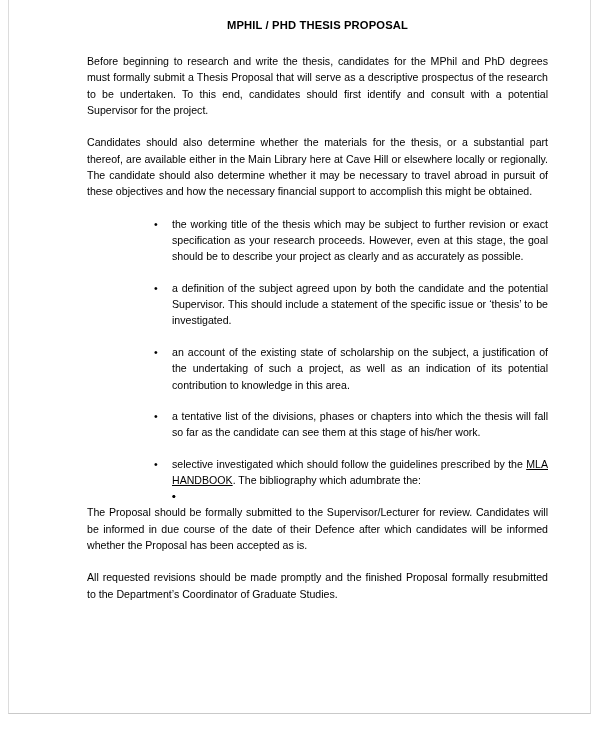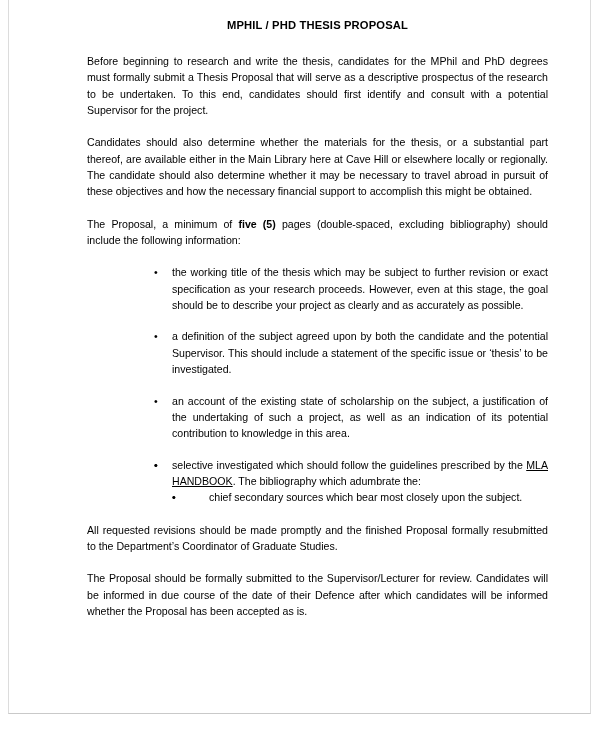--- a/index.html
+++ b/index.html
@@ -115,57 +115,56 @@
 
 <div class="page">
   <div class="content">
 
     <h1 class="doc-title">MPHIL / PHD THESIS PROPOSAL</h1>
 
     <p class="para">Before beginning to research and write the thesis, candidates for the MPhil and PhD degrees must formally submit a Thesis Proposal that will serve as a descriptive prospectus of the research to be undertaken. To this end, candidates should first identify and consult with a potential Supervisor for the project.</p>
 
     <p class="para">Candidates should also determine whether the materials for the thesis, or a substantial part thereof, are available either in the Main Library here at Cave Hill or elsewhere locally or regionally. The candidate should also determine whether it may be necessary to travel abroad in pursuit of these objectives and how the necessary financial support to accomplish this might be obtained.</p>
 
-    <p class="para"><span>The Proposal, a minimum of </span><span class="bold">five (5)</span><span> pages (double-spaced, excluding bibliography) should include the following information:</span></p>
 
     <ul class="bullet-list block-gap">
 
       <li>
         <span class="dot">•</span>
         <span>the working title of the thesis which may be subject to further revision or exact specification as your research proceeds. However, even at this stage, the goal should be to describe your project as clearly and as accurately as possible.</span>
       </li>
 
       <li>
         <span class="dot">•</span>
         <span>a definition of the subject agreed upon by both the candidate and the potential Supervisor. This should include a statement of the specific issue or ‘thesis’ to be investigated.</span>
       </li>
 
       <li>
         <span class="dot">•</span>
         <span>an account of the existing state of scholarship on the subject, a justification of the undertaking of such a project, as well as an indication of its potential contribution to knowledge in this area.</span>
       </li>
 
       <li>
         <span class="dot">•</span>
+        <span>a tentative list of the divisions, phases or chapters into which the thesis will fall so far as the candidate can see them at this stage of his/her work.</span>
       </li>
 
       <li>
         <span class="dot">•</span>
         <span>selective investigated which should follow the guidelines prescribed by the </span><span class="underline">MLA HANDBOOK</span><span>. The bibliography which adumbrate the:</span>
         <ul class="sub-list">
           <li>
             <span class="dot">•</span>
           </li>
           <li>
             <span class="dot">•</span>
-            <span>chief secondary sources which bear most closely upon the subject.</span>
           </li>
         </ul>
       </li>
 
     </ul>
 
+    <p class="para tail-para">The Proposal should be formally submitted to the Supervisor/Lecturer for review. Candidates will be informed in due course of the date of their Defence after which candidates will be informed whether the Proposal has been accepted as is.</p>
+
     <p class="para">All requested revisions should be made promptly and the finished Proposal formally resubmitted to the Department’s Coordinator of Graduate Studies.</p>
-
-    <p class="para tail-para">The Proposal should be formally submitted to the Supervisor/Lecturer for review. Candidates will be informed in due course of the date of their Defence after which candidates will be informed whether the Proposal has been accepted as is.</p>
 
   </div>
 </div>
 
 </body></html>

